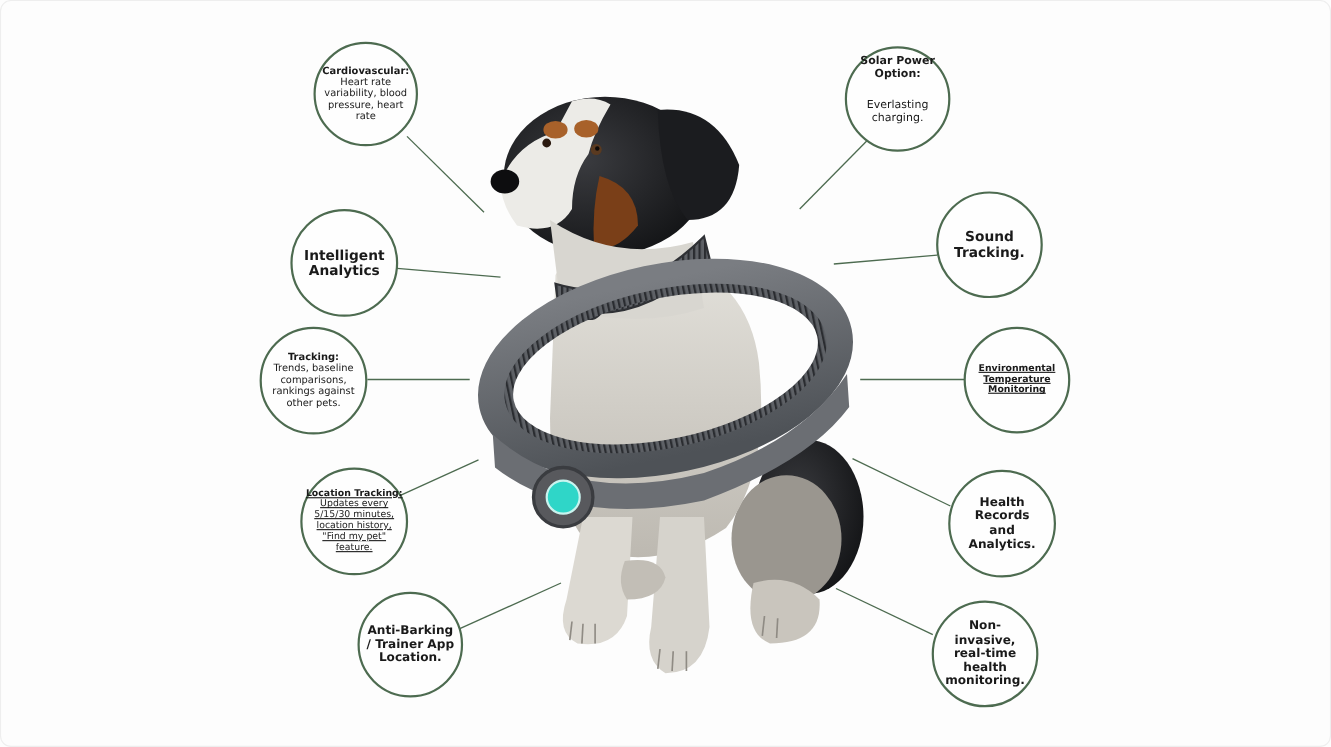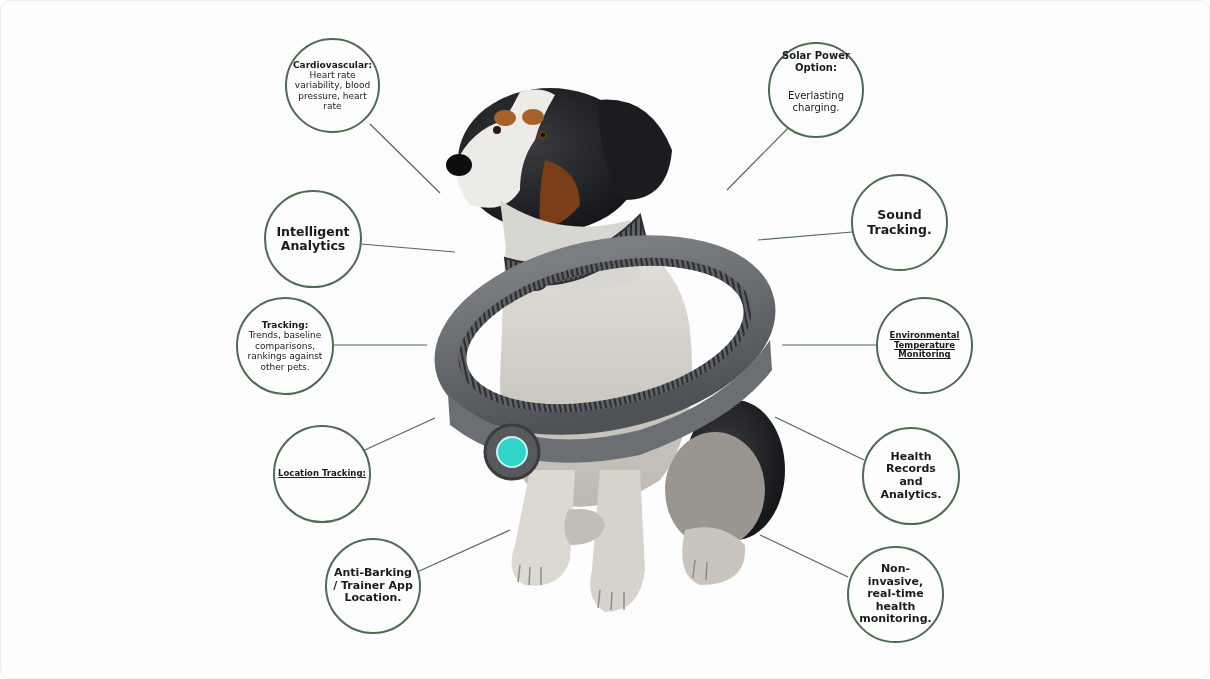--- a/index.html
+++ b/index.html
@@ -134,20 +134,21 @@
 <div class="bubble small" style="left:236px; top:297px; width:98px; height:98px;">
   <div class="txt">
       <span class="head">Tracking:</span>
       <span class="body" style="max-width:78px; margin:0 auto;">Trends, baseline comparisons, rankings against other pets.</span>
     </div>
 </div>
 
 <div class="bubble tiny" style="left:253px; top:425px; width:98px; height:98px;margin-left:20px;">
   <div class="txt">
       <span class="head">Location Tracking:</span>
+      <span class="body" style="max-width:84px; margin:0 auto;">Updates every 5/15/30 minutes, location history, "Find my pet" feature.</span>
     </div>
 </div>
 
 <div class="bubble mid" style="left:325px; top:538px; width:96px; height:96px;">
   <div class="txt">
       <span class="head" style="max-width:84px; font-size:11px;">Anti-Barking / Trainer App Location.</span>
     </div>
 </div>
 
 <div class="bubble mid" style="left:768px; top:42px; width:96px; height:96px;">

